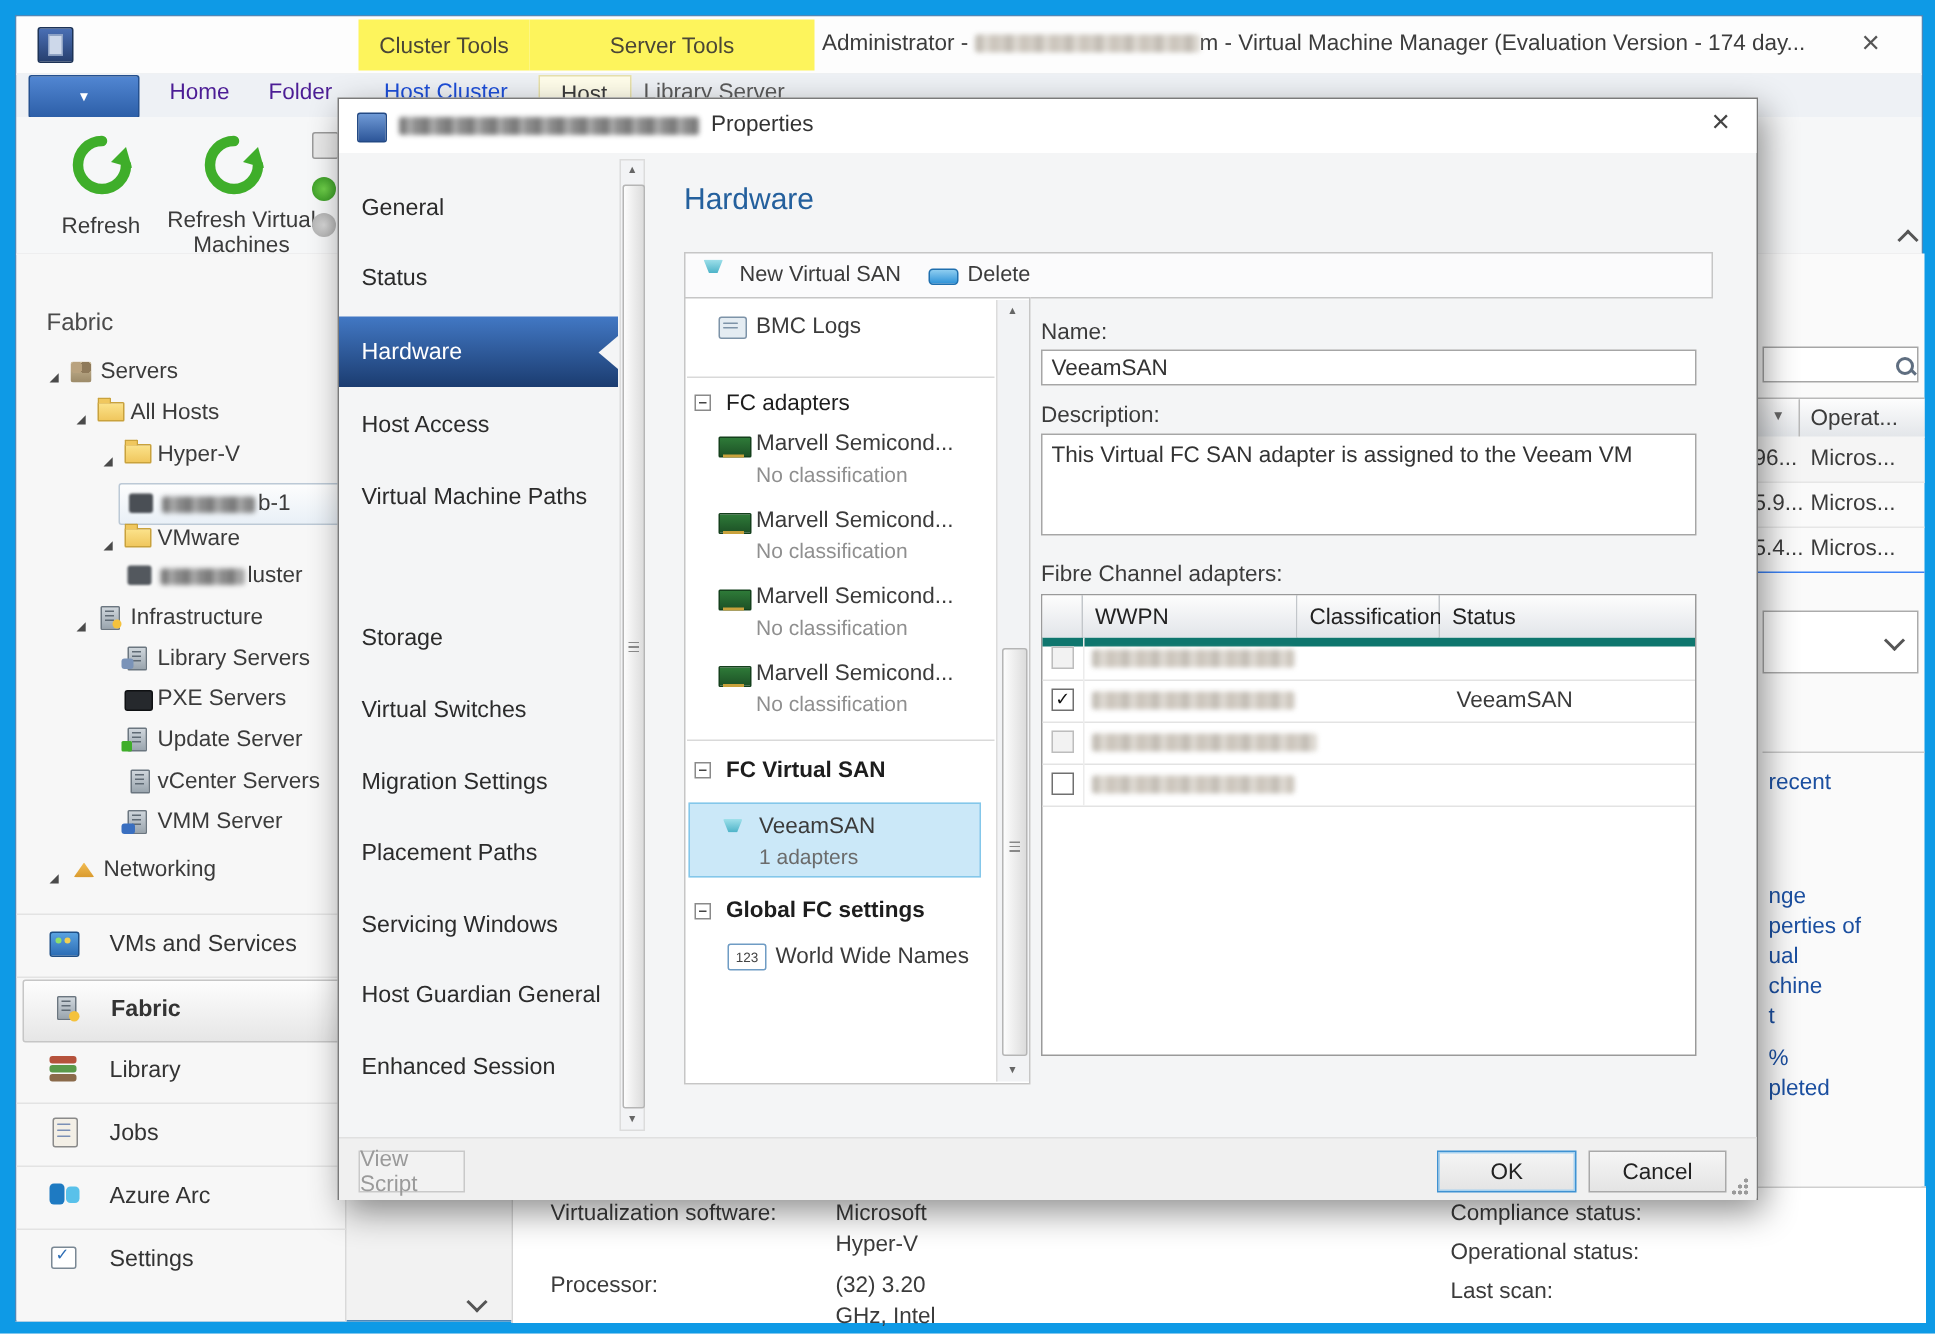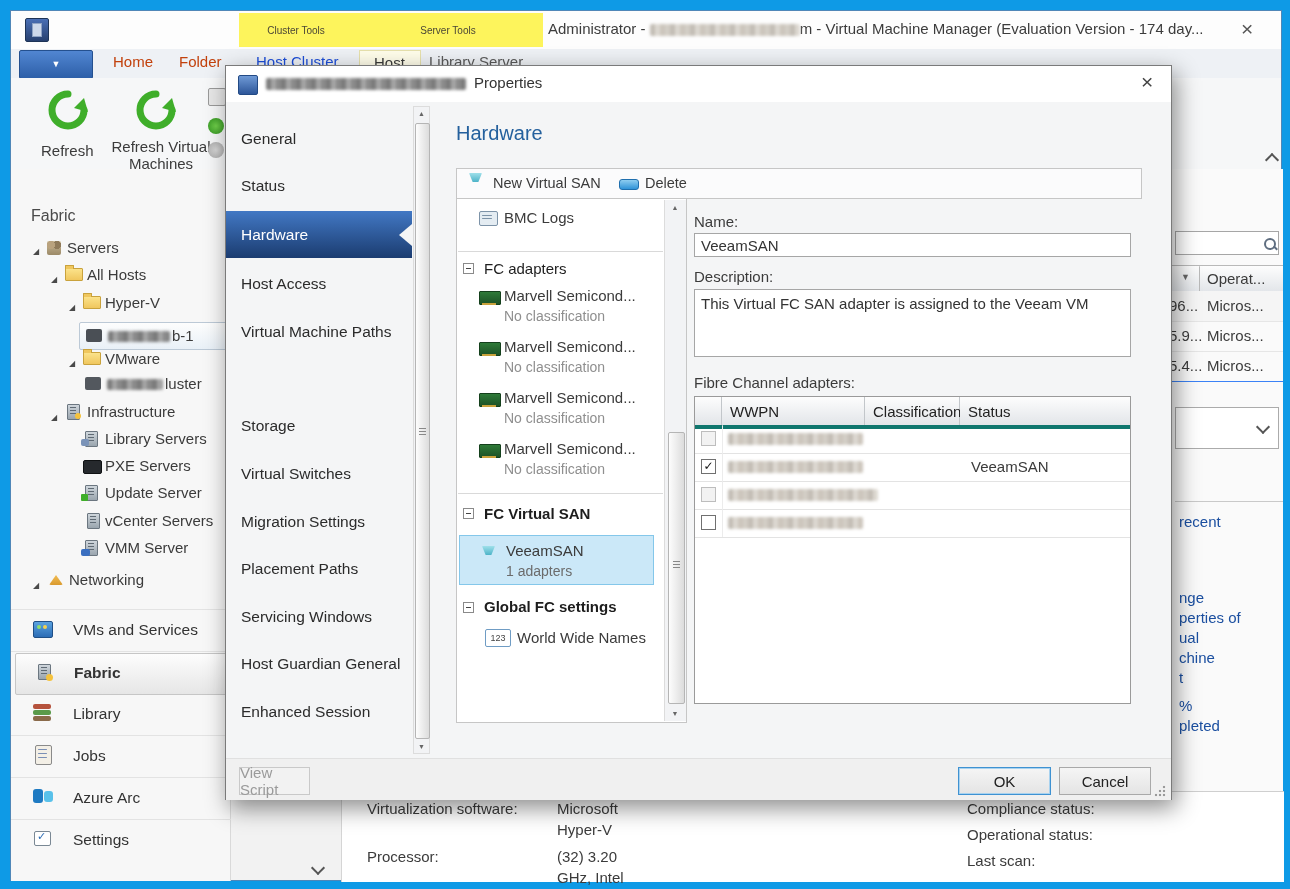--- a/index.html
+++ b/index.html
@@ -6,24 +6,24 @@
   body{width:1290px;height:889px;background:#0e9ae6;font-family:"Liberation Sans","DejaVu Sans",sans-serif;overflow:hidden;position:relative}
   .abs{position:absolute}
   .txt{position:absolute;white-space:nowrap;color:#3b3b3b;font-size:15px}
   .redact{display:inline-block;vertical-align:middle;border-radius:2px;
     background:repeating-linear-gradient(90deg,#bdb7ae 0 5px,#d9d4cc 5px 10px,#c7c0b6 10px 15px,#cfc9c0 15px 20px);
     filter:blur(1.6px);opacity:.9}
   .redact.dark{background:repeating-linear-gradient(90deg,#6e6e6e 0 5px,#9c9c9c 5px 10px,#7e7e7e 10px 15px)}
   
   #win{left:10px;top:10px;width:1272px;height:871px;background:#f2f2f2;border:1px solid #4f87b8;box-sizing:border-box}
   .titlebar{position:absolute;left:0;top:0;width:100%;height:38px;background:#fdfdfd;border-bottom:1px solid #e3e3e3}
-  .ctx-tab{position:absolute;top:2px;height:34px;background:#fdf45c;color:#4a4636;font-size:10px;display:flex;align-items:center;justify-content:center}
+  .ctx-tab{position:absolute;top:2px;height:34px;background:#fdf45c;color:#4a4636;font-size:15px;display:flex;align-items:center;justify-content:center}
   .tabrow{position:absolute;left:0;top:38px;width:100%;height:29px;background:#eef1f5}
   .ribbon{position:absolute;left:0;top:67px;width:100%;height:91px;background:#f6f7f8;border-bottom:1px solid #d4d4d4}
-  .rtab{position:absolute;top:42px;font-size:15px;color:#c2410c}
+  .rtab{position:absolute;top:42px;font-size:15px;color:#4c1d95}
   
   #sidebar{left:0;top:158px;width:220px;height:712px;background:#f7f7f7;border-right:1px solid #d9d9d9;box-sizing:border-box}
   .tree-arrow{position:absolute;font-size:8px;color:#4a4a4a}
   .tlabel{position:absolute;font-size:15px;color:#3b3b3b;white-space:nowrap}
   .navitem-label{font-size:15.5px;color:#333}
   .sep{position:absolute;background:#e3e3e3;height:1px}
   
   .folder{position:absolute;width:16px;height:11px;background:linear-gradient(#fbe28a,#f0c75e);border:1px solid #c9a23c;border-radius:1px}
   .folder:before{content:"";position:absolute;left:-1px;top:-4px;width:7px;height:3px;background:#f0c75e;border:1px solid #c9a23c;border-bottom:none;border-radius:1px 1px 0 0}
   .srv{position:absolute;width:11px;height:14px;background:linear-gradient(#cfd6dc,#9aa5ae);border:1px solid #6b7680;border-radius:1px}
@@ -401,21 +401,21 @@
   <span class="tlabel" style="left:468px;top:147px">Name:</span>
   <input class="field" style="left: 468px; top: 167px; width: 437px; height: 24px; padding-left: 6px; font-family: inherit;" value="VeeamSAN">
 
   <span class="tlabel" style="left:468px;top:202px">Description:</span>
   <div class="field" style="left:468px;top:223px;width:437px;height:68px;padding:5px 6px"><span>This Virtual FC SAN adapter is assigned to the Veeam VM</span></div>
 
   <span class="tlabel" style="left:468px;top:308px">Fibre Channel adapters:</span>
 
   <div class="abs" style="left:468px;top:330px;width:437px;height:308px;background:#fff;border:1px solid #9a9a9a;box-sizing:border-box">
 
-    <div class="abs" style="left:0;top:0;width:435px;height:28px;display:flex;border-bottom:4px solid #0f766e">
+    <div class="abs" style="left:0;top:0;width:435px;height:28px;display:flex;border-bottom:6px solid #0f766e">
       <div class="thead-cell" style="width:27px"></div>
       <div class="thead-cell" style="width:143px">
           <span>WWPN</span>
         </div>
       <div class="thead-cell" style="width:95px">
           <span>Classification</span>
         </div>
       <div class="thead-cell" style="flex:1;border-right:none">
           <span>Status</span>
         </div>

